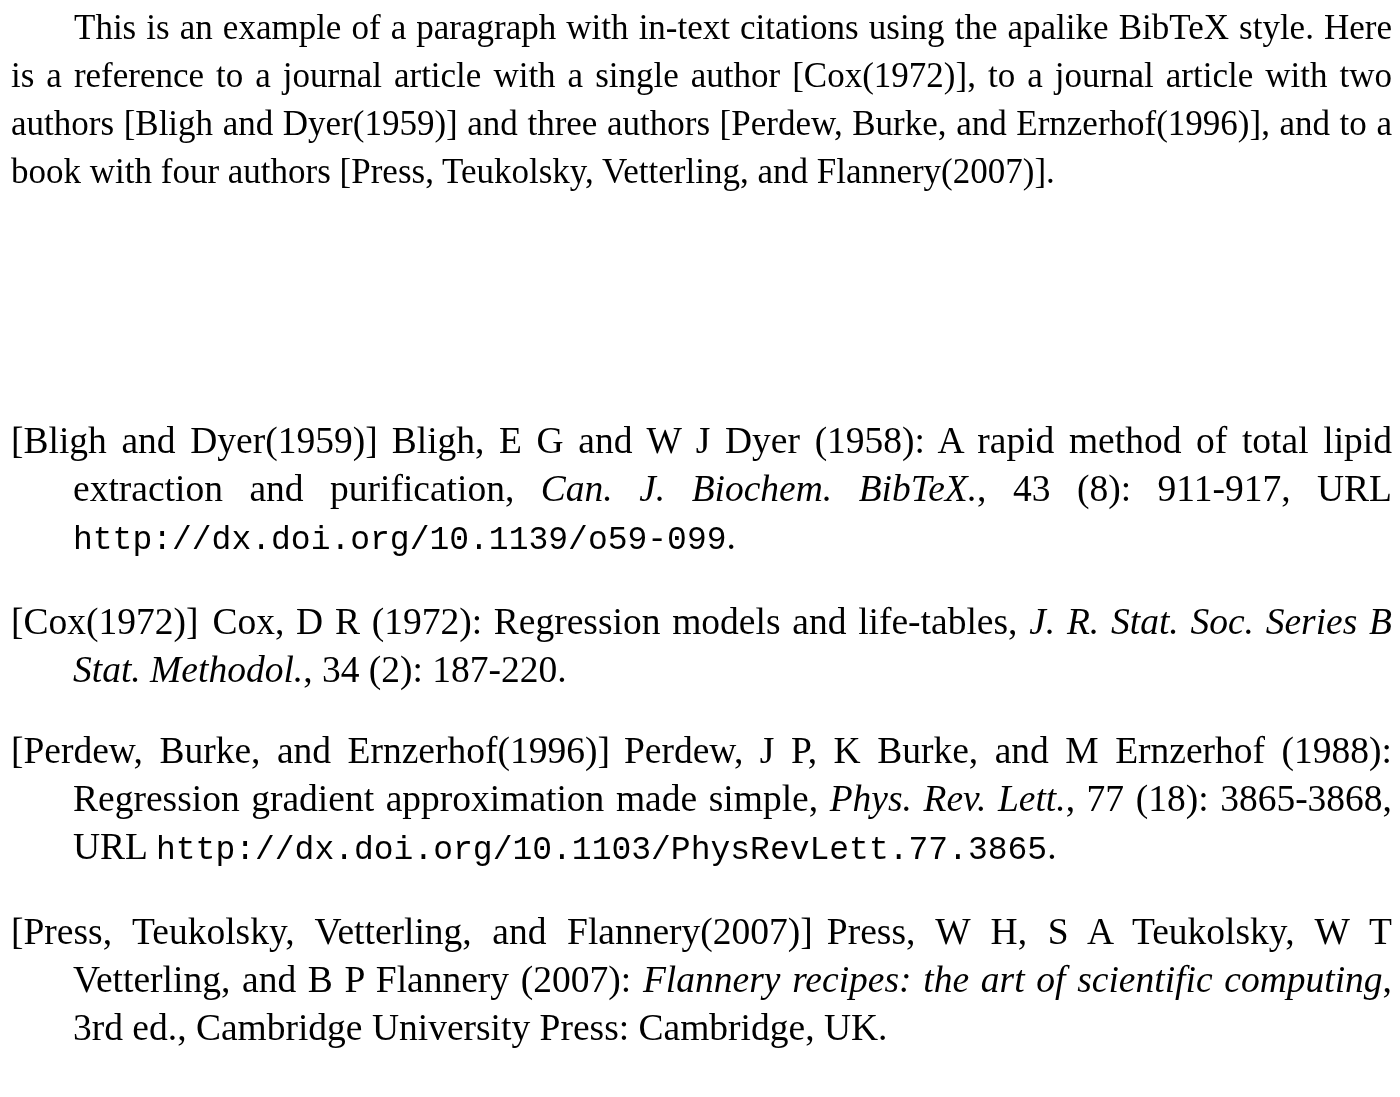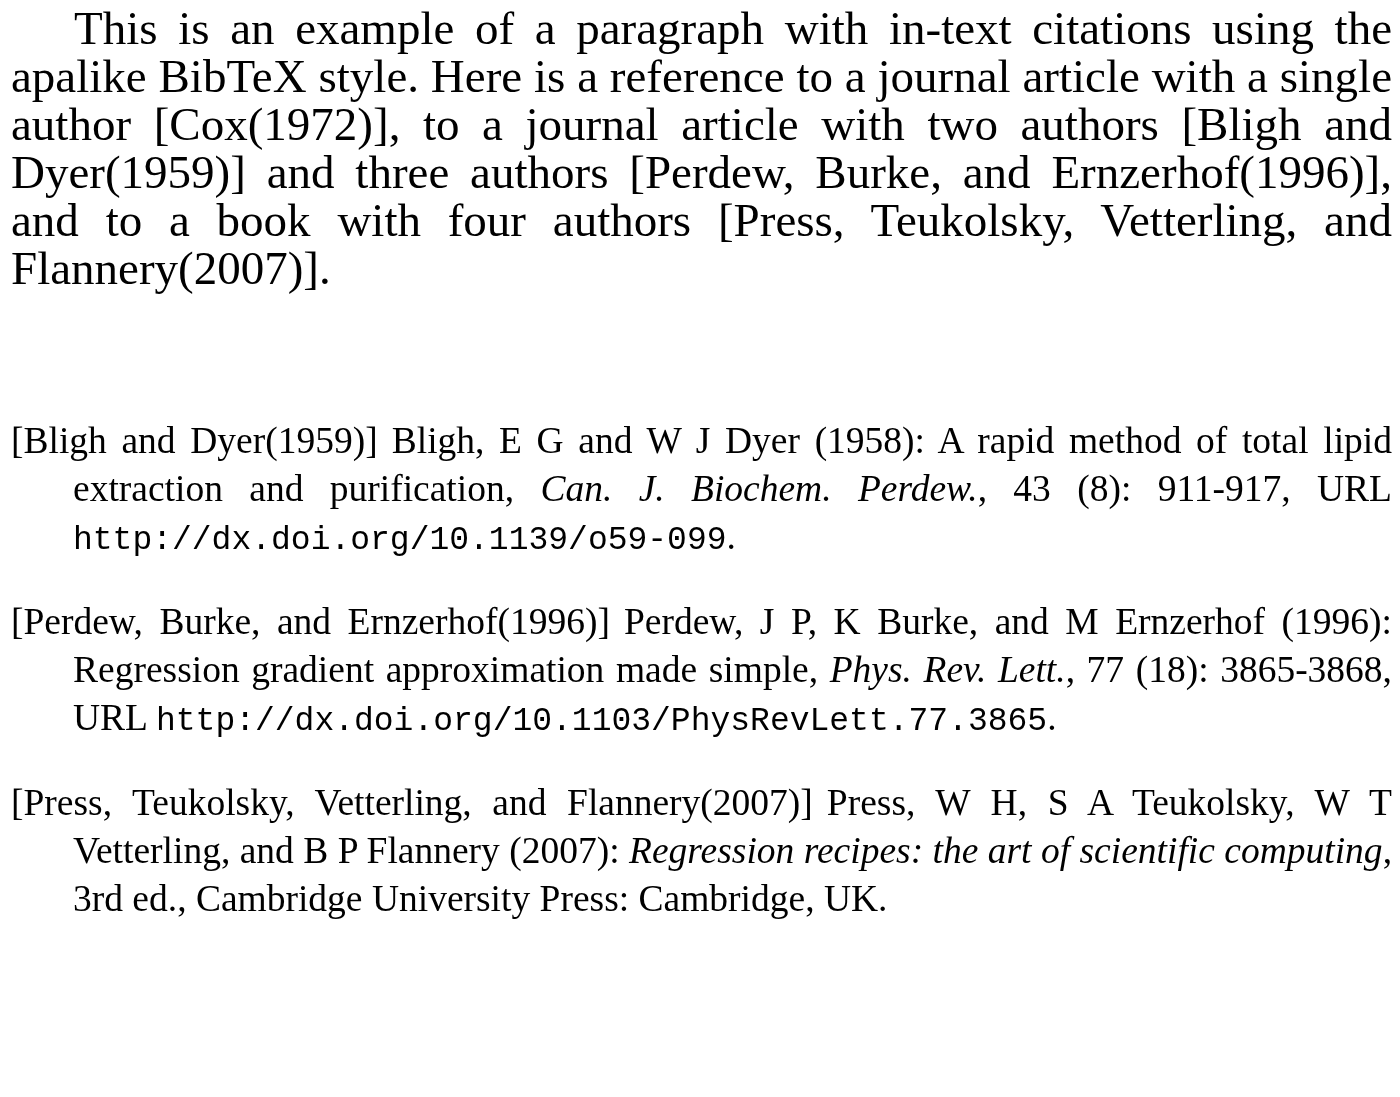--- a/index.html
+++ b/index.html
@@ -5,21 +5,21 @@
   html, body { margin: 0; padding: 0; background: #ffffff; }
   body {
     width: 1400px; height: 1097px; overflow: hidden; position: relative;
     font-family: "DejaVu Serif", "Liberation Serif", serif;
     color: #000;
   }
   .page { position: absolute; left: 11px; top: 0; width: 1381px; }
   .para {
     position: absolute; left: 0; top: 4px; width: 1381px;
     font-family: "Liberation Serif", serif;
-    font-size: 47px; line-height: 48px;
+    font-size: 35px; line-height: 48px;
     text-align: justify; text-indent: 63px;
     margin: 0;
   }
   .refs { position: absolute; left: 0; top: 417px; width: 1381px; }
   .ref {
     font-family: "Liberation Serif", serif;
     font-size: 37.5px; line-height: 48px;
     text-align: justify;
     padding-left: 62px; text-indent: -62px;
     margin: 0 0 33px 0;
@@ -28,20 +28,21 @@
   .it { font-style: italic; }
   .tt { font-family: "Liberation Mono", monospace; font-size: 33px; }
 </style>
 </head>
 <body>
 
 <div class="page">
   <p class="para"><span>This is an example of a paragraph with in-text citations using the apalike BibTeX style.  Here is a reference to a journal article with a single author </span><span>[Cox(1972)]</span><span>, to a journal article with two authors </span><span>[Bligh and Dyer(1959)]</span><span> and three authors </span><span>[Perdew, Burke, and Ernzerhof(1996)]</span><span>, and to a book with four authors </span><span>[Press, Teukolsky, Vetterling, and Flannery(2007)]</span><span>.</span></p>
 
   <div class="refs">
-    <p class="ref"><span class="label">[Bligh and Dyer(1959)]</span><span>Bligh, E G and W J Dyer (1958): </span><span>A rapid method of total lipid extraction and purification, </span><span class="it">Can. J. Biochem. Perdew.</span><span>, 43 (8): 911-917, URL </span><span class="tt">http://dx.doi.org/10.1139/o59-099</span><span>.</span></p>
+    <p class="ref"><span class="label">[Bligh and Dyer(1959)]</span><span>Bligh, E G and W J Dyer (1958): </span><span>A rapid method of total lipid extraction and purification, </span><span class="it">Can. J. Biochem. BibTeX.</span><span>, 43 (8): 911-917, URL </span><span class="tt">http://dx.doi.org/10.1139/o59-099</span><span>.</span></p>
 
+    <p class="ref"><span class="label">[Cox(1972)]</span><span>Cox, D R (1972): </span><span>Regression models and life-tables, </span><span class="it">J. R. Stat. Soc. Series B Stat. Methodol.</span><span>, 34 (2): 187-220.</span></p>
 
-    <p class="ref"><span class="label">[Perdew, Burke, and Ernzerhof(1996)]</span><span>Perdew, J P, K Burke, and M Ernzerhof (1996): </span><span>Regression gradient approximation made simple, </span><span class="it">Phys. Rev. Lett.</span><span>, 77 (18): 3865-3868, URL </span><span class="tt">http://dx.doi.org/10.1103/PhysRevLett.77.3865</span><span>.</span></p>
+    <p class="ref"><span class="label">[Perdew, Burke, and Ernzerhof(1996)]</span><span>Perdew, J P, K Burke, and M Ernzerhof (1988): </span><span>Regression gradient approximation made simple, </span><span class="it">Phys. Rev. Lett.</span><span>, 77 (18): 3865-3868, URL </span><span class="tt">http://dx.doi.org/10.1103/PhysRevLett.77.3865</span><span>.</span></p>
 
-    <p class="ref"><span class="label">[Press, Teukolsky, Vetterling, and Flannery(2007)]</span><span>Press, W H, S A Teukolsky, W T Vetterling, and B P Flannery (2007): </span><span class="it">Regression recipes: the art of scientific computing</span><span>, 3rd ed., Cambridge University Press: Cambridge, UK.</span></p>
+    <p class="ref"><span class="label">[Press, Teukolsky, Vetterling, and Flannery(2007)]</span><span>Press, W H, S A Teukolsky, W T Vetterling, and B P Flannery (2007): </span><span class="it">Flannery recipes: the art of scientific computing</span><span>, 3rd ed., Cambridge University Press: Cambridge, UK.</span></p>
   </div>
 </div>
 
 </body></html>

